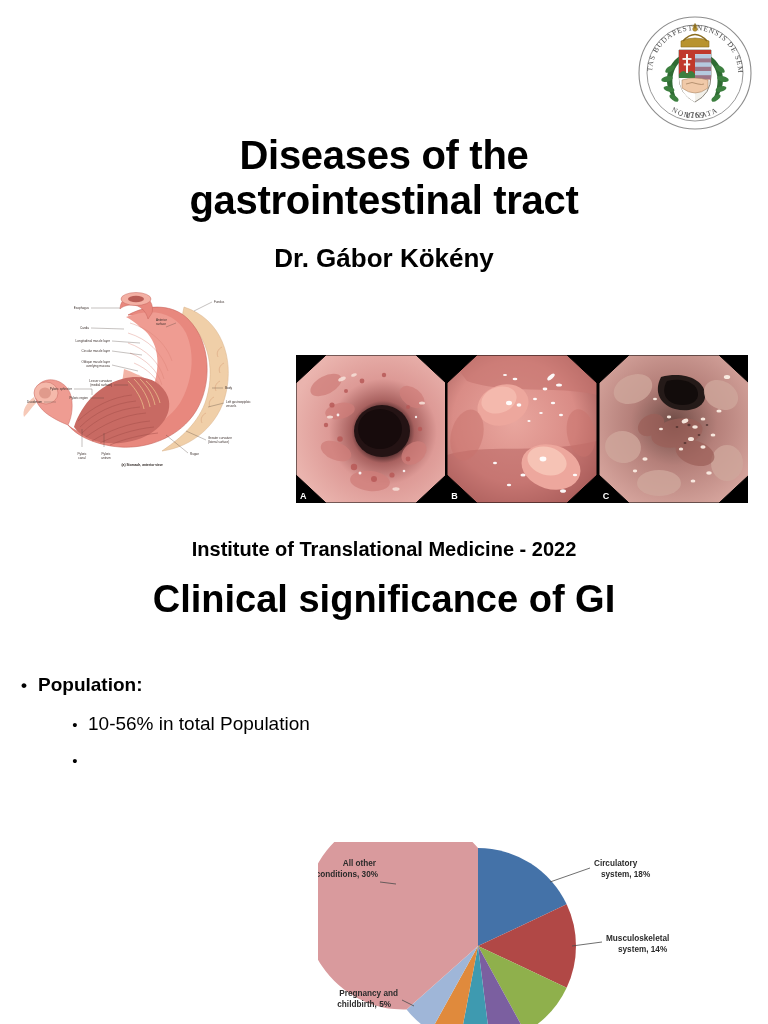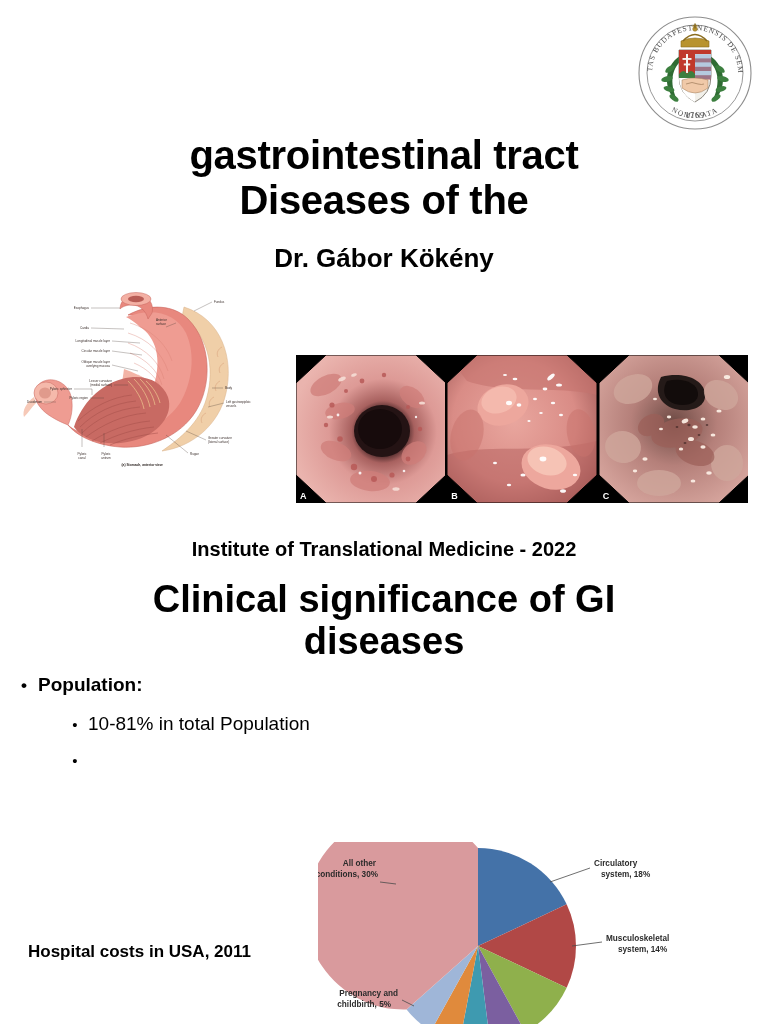--- a/index.html
+++ b/index.html
@@ -137,22 +137,22 @@
           <rect x="59" y="40.2" width="16" height="25" fill="#7fa8d4" opacity="0.55"></rect>
         </g>
 
         <path d="M46,66 Q59,62 72,66 L72,74 Q59,84 46,74 Z" fill="#f0c9a8" stroke="#9c7a58" stroke-width="0.5"></path>
         <path d="M50,70 Q56,67 62,70 Q66,71 68,70" fill="none" stroke="#9c7a58" stroke-width="0.7"></path>
         <text x="59" y="104" text-anchor="middle" font-family="Liberation Serif, serif" font-size="8.2" fill="#4a4a4a" letter-spacing="0.8">· 1769 ·</text>
       </svg>
     </div>
 
     <div class="title-main">
+      <div>Diseases of the</div>
       <div>gastrointestinal tract</div>
-      <div>Diseases of the</div>
     </div>
 
     <div class="title-author">Dr. Gábor Kökény</div>
 
     <div class="stomach-fig">
       <svg class="stomach-svg" viewBox="0 0 252 192">
         <rect width="252" height="192" fill="#ffffff"></rect>
 
         <path d="M168,22 C206,34 218,74 210,108 C203,140 176,162 146,166 C160,156 180,142 189,118 C199,90 196,52 166,32 Z" fill="#f0cfa8" stroke="#d8b188" stroke-width="0.5"></path>
 
@@ -441,38 +441,36 @@
       </div>
     </div>
 
     <div class="institute">Institute of Translational Medicine - 2022</div>
   </div>
 
   <div class="slide2">
 
     <div class="title2">
       <div>Clinical significance of GI</div>
-      <div>diseases</div>
     </div>
 
     <div class="bullets">
       <div class="b1">
         <span class="dot">•</span>
         <span>Population:</span>
       </div>
       <div class="b2">
         <span class="dot">•</span>
-        <span>10-81% in total Population</span>
+        <span>10-56% in total Population</span>
       </div>
       <div class="b2">
         <span class="dot">•</span>
       </div>
     </div>
 
-    <div class="hospital-costs">Hospital costs in USA, 2011</div>
 
     <div class="pie-wrap">
       <svg class="pie-svg" viewBox="0 0 450 182">
         <rect width="450" height="182" fill="#ffffff"></rect>
 
         <g>
 
           <path d="M160,104 L160,6 A98,98 0 0,1 248.66,62.26 Z" fill="#4472A8"></path>
 
           <path d="M160,104 L248.66,62.26 A98,98 0 0,1 248.66,145.74 Z" fill="#B14846"></path>

